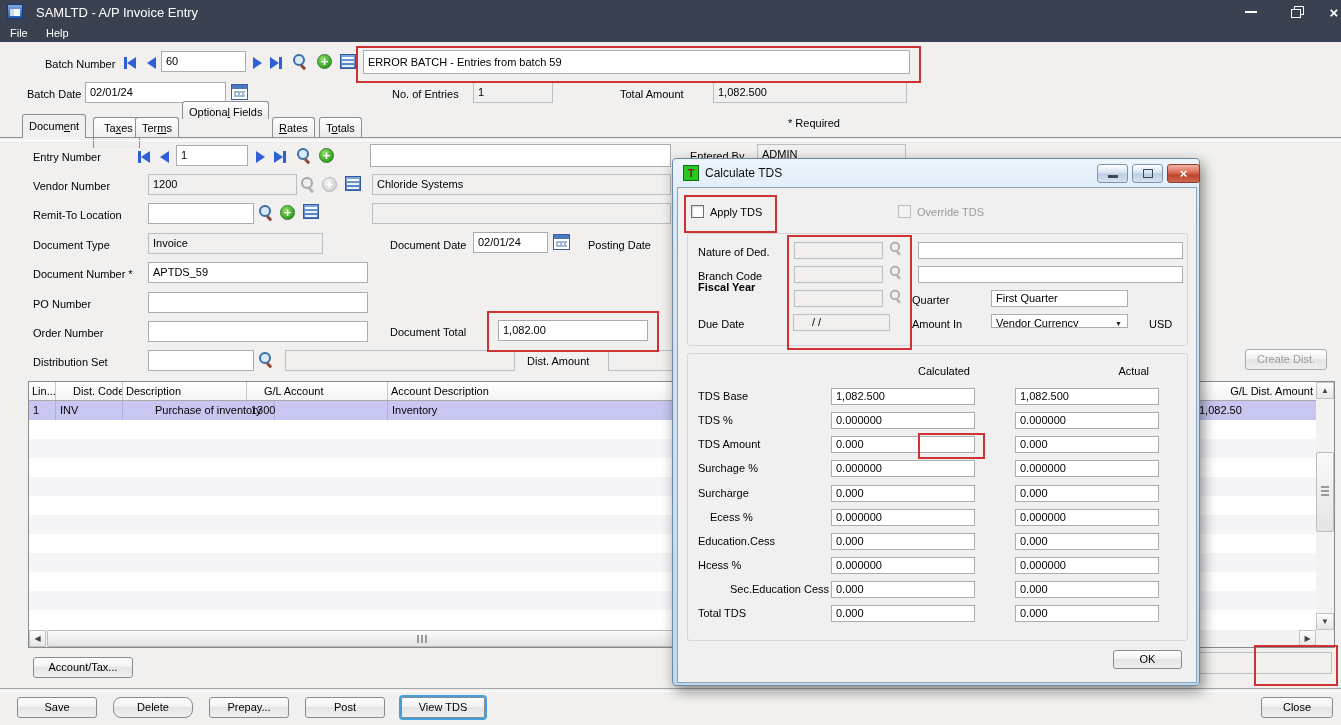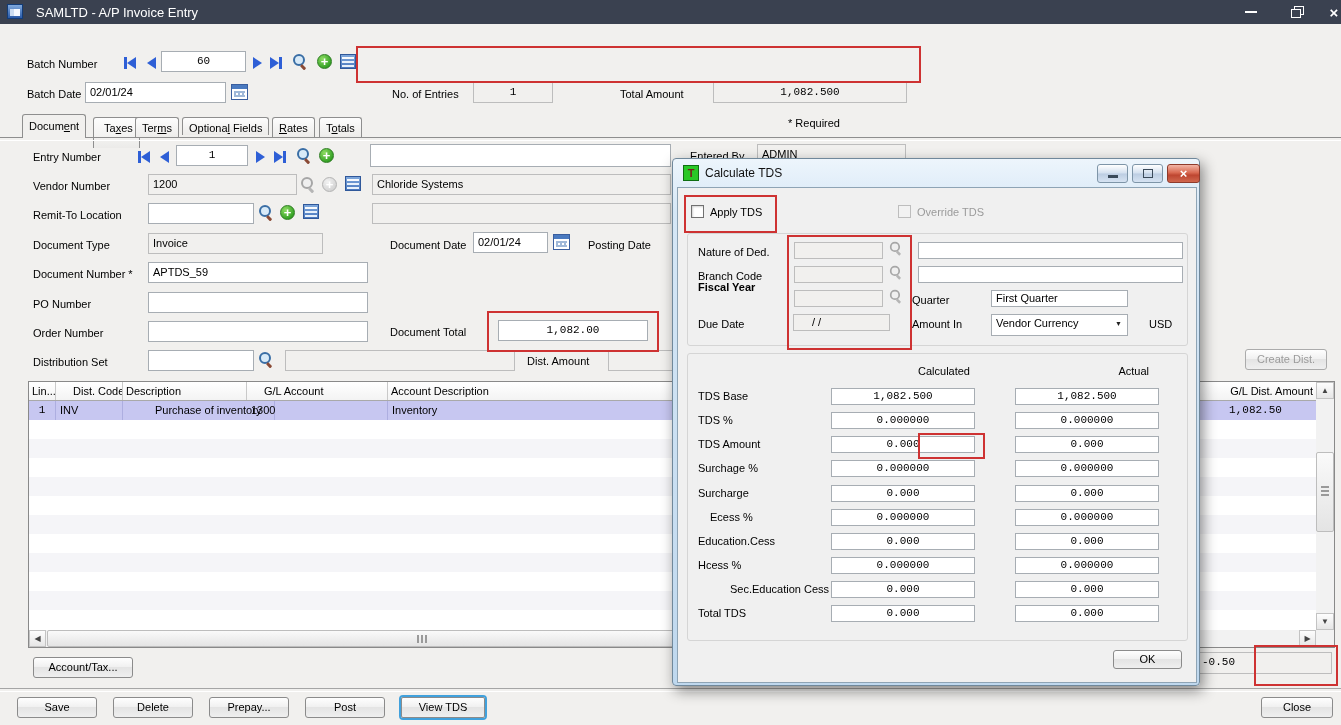--- a/index.html
+++ b/index.html
@@ -3,21 +3,21 @@
 <meta charset="utf-8">
 <style>
   html,body{margin:0;padding:0;background:#888;}
   #screen{position:relative;width:1341px;height:725px;background:#F1F0EE;overflow:hidden;
           font-family:"Liberation Sans",sans-serif;font-size:11px;color:#000;}
   .abs{position:absolute;}
   .lbl{position:absolute;line-height:13px;white-space:nowrap;}
   .field{position:absolute;background:#fff;border:1px solid #A7ADB3;box-sizing:border-box;
          padding:0 4px;white-space:nowrap;overflow:hidden;line-height:18px;font-size:11px;}
   .field.dis{background:#F1F0EE;border-color:#BDBDBD;}
-  .num{text-align:center;font-family:Liberation Mono, monospace;}
+  .num{text-align:left;}
   .btn{position:absolute;box-sizing:border-box;border:1px solid #8B8B8B;border-radius:3px;text-align:center;
        background:linear-gradient(#FEFEFE,#F1F1F1 45%,#E3E3E3 46%,#EFEFEF);font-size:11px;line-height:19px;cursor:default;}
   .btn.dis{color:#9B9B9B;border-color:#ABABAB;}
   .hl{position:absolute;border:2px solid #CE3232;pointer-events:none;z-index:40;}
   
   .titlebar{position:absolute;left:0;top:0;width:1341px;height:24px;background:#3A4150;}
   .menubar{position:absolute;left:0;top:24px;width:1341px;height:18px;background:#3A4150;}
   .tb-text{position:absolute;color:#fff;font-size:13px;top:5px;left:36px;}
   .menu-item{position:absolute;color:#fff;font-size:11px;top:3px;}
   .appicon{position:absolute;left:7px;top:4px;width:16px;height:15px;background:linear-gradient(#7FA8DC,#2A5AA8);
@@ -103,53 +103,58 @@
     <span class="cap-btn" style="left:1280px;">
       <span style="position:relative;display:block;width:13px;height:12px;">
         <span style="position:absolute;right:0;top:0;width:8px;height:7px;border:1px solid #fff;"></span>
         <span style="position:absolute;left:0;bottom:0;width:8px;height:7px;border:1px solid #fff;background:#3A4150;"></span>
       </span>
     </span>
     <span class="cap-btn" style="left:1324px;width:20px;font-size:15px;font-weight:bold;">
       <span>×</span>
     </span>
   </div>
-
-  <div class="lbl" style="left:27px;top:58px;">Batch Number</div>
+  <div class="menubar">
+    <span class="menu-item" style="left:10px;">File</span>
+    <span class="menu-item" style="left:46px;">Help</span>
+  </div>
+
+  <div class="lbl" style="left:45px;top:58px;">Batch Number</div>
   <span class="nav" style="left:124px;top:56px;">
       <span class="vbar"></span>
       <span class="tri-l"></span>
     </span>
   <span class="nav" style="left:147px;top:56px;">
       <span class="tri-l"></span>
     </span>
   <div class="field num" style="left:161px;top:51px;width:85px;height:21px;">60</div>
   <span class="nav" style="left:253px;top:56px;">
       <span class="tri-r"></span>
     </span>
   <span class="nav" style="left:270px;top:56px;">
       <span class="tri-r"></span>
       <span class="vbar"></span>
     </span>
   <span class="mag" style="left:292px;top:53px;"></span>
   <span class="plus" style="left:317px;top:54px;"></span>
   <span class="finder" style="left:340px;top:54px;"></span>
+  <div class="field" style="left:363px;top:50px;width:547px;height:24px;line-height:22px;">ERROR BATCH - Entries from batch 59</div>
 
   <div class="lbl" style="left:27px;top:88px;">Batch Date</div>
   <div class="field" style="left:85px;top:82px;width:141px;height:21px;">02/01/24</div>
   <span class="cal" style="left:231px;top:84px;"></span>
   <div class="lbl" style="left:392px;top:88px;">No. of Entries</div>
   <div class="field dis num" style="left:473px;top:82px;width:80px;height:21px;">1</div>
   <div class="lbl" style="left:620px;top:88px;">Total Amount</div>
   <div class="field dis num" style="left:713px;top:82px;width:194px;height:21px;">1,082.500</div>
 
   <div class="tab active" style="left:22px;top:114px;height:24px;"><span>Docum</span><span class="u">e</span><span>nt</span></div>
   <div class="tab" style="left:93px;top:117px;height:31px;padding-left:10px;"><span>Ta</span><span class="u">x</span><span>es</span></div>
   <div class="tab" style="left:135px;top:117px;height:21px;"><span>Ter</span><span class="u">m</span><span>s</span></div>
-  <div class="tab" style="left:182px;top:117px;height:18px;"><span>Optiona</span><span class="u">l</span><span> Fields</span></div>
+  <div class="tab" style="left:182px;top:101px;height:18px;"><span>Optiona</span><span class="u">l</span><span> Fields</span></div>
   <div class="tab" style="left:272px;top:117px;height:21px;"><span></span><span class="u">R</span><span>ates</span></div>
   <div class="tab" style="left:319px;top:117px;height:21px;"><span>T</span><span class="u">o</span><span>tals</span></div>
   <div class="tabline"></div>
   <div class="lbl" style="left:788px;top:117px;">* Required</div>
 
   <div class="lbl" style="left:33px;top:151px;">Entry Number</div>
   <span class="nav" style="left:138px;top:150px;">
       <span class="vbar"></span>
       <span class="tri-l"></span>
     </span>
@@ -261,21 +266,21 @@
         </div>
     </div>
     <div class="sb-track" style="left:1287px;top:248px;width:18px;height:17px;"></div>
   </div>
 
   <div class="btn" style="left:33px;top:657px;width:100px;height:21px;">Account/Tax...</div>
   <div class="field dis num" style="left:1105px;top:652px;width:227px;height:22px;">-0.50</div>
   <div class="hr" style="top:688px;"></div>
 
   <div class="btn" style="left:17px;top:697px;width:80px;height:21px;">Save</div>
-  <div class="btn" style="left:113px;top:697px;width:80px;height:21px;">Delete</div>
+  <div class="btn" style="left:113px;top:697px;width:80px;height:21px;border-radius:8px;">Delete</div>
   <div class="btn" style="left:209px;top:697px;width:80px;height:21px;">Prepay...</div>
   <div class="btn" style="left:305px;top:697px;width:80px;height:21px;">Post</div>
   <div class="abs" style="left:399px;top:695px;width:88px;height:25px;border:2px solid #41A1DC;border-radius:4px;box-sizing:border-box;">
     <div class="btn" style="left:0;top:0;width:84px;height:21px;border-radius:2px;">View TDS</div>
   </div>
   <div class="btn" style="left:1261px;top:697px;width:72px;height:21px;">Close</div>
 
   <div class="hl" style="left:356px;top:46px;width:561px;height:33px;"></div>
   <div class="hl" style="left:487px;top:311px;width:168px;height:37px;"></div>
   <div class="hl" style="left:1254px;top:645px;width:80px;height:37px;"></div>
@@ -313,21 +318,21 @@
 
     <div class="lbl" style="left:25px;top:122px;font-weight:bold;">Fiscal Year</div>
     <div class="field dis" style="left:121px;top:131px;width:89px;height:17px;line-height:15px;"></div>
     <span class="mag gray" style="left:216px;top:130px;transform:scale(.85);transform-origin:0 0;"></span>
     <div class="lbl" style="left:239px;top:135px;">Quarter</div>
     <div class="field" style="left:318px;top:131px;width:137px;height:17px;line-height:15px;">First Quarter</div>
 
     <div class="lbl" style="left:25px;top:159px;">Due Date</div>
     <div class="field dis" style="left:120px;top:155px;width:97px;height:17px;line-height:15px;padding-left:18px;">/  /</div>
     <div class="lbl" style="left:239px;top:159px;">Amount In</div>
-    <div class="field" style="left:318px;top:155px;width:137px;height:22px;line-height:16px;">
+    <div class="field" style="left:318px;top:155px;width:137px;height:14px;line-height:16px;">
       <span>Vendor Currency</span>
       <span class="combo-arrow">▼</span>
     </div>
     <div class="lbl" style="left:476px;top:159px;">USD</div>
 
     <div class="groupbox" style="left:14px;top:194px;width:501px;height:288px;"></div>
     <div class="lbl" style="left:158px;top:206px;width:139px;text-align:right;">Calculated</div>
     <div class="lbl" style="left:342px;top:206px;width:134px;text-align:right;">Actual</div>
 
     <div class="lbl" style="left:25px;top:231px;">TDS Base</div>

